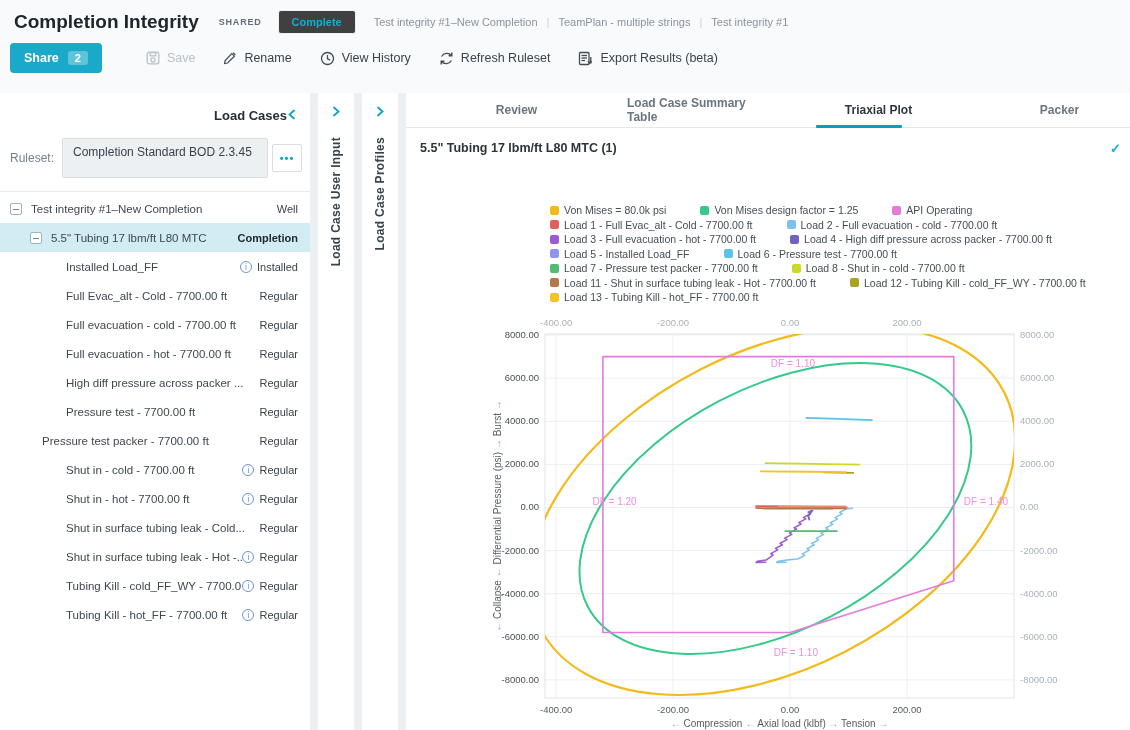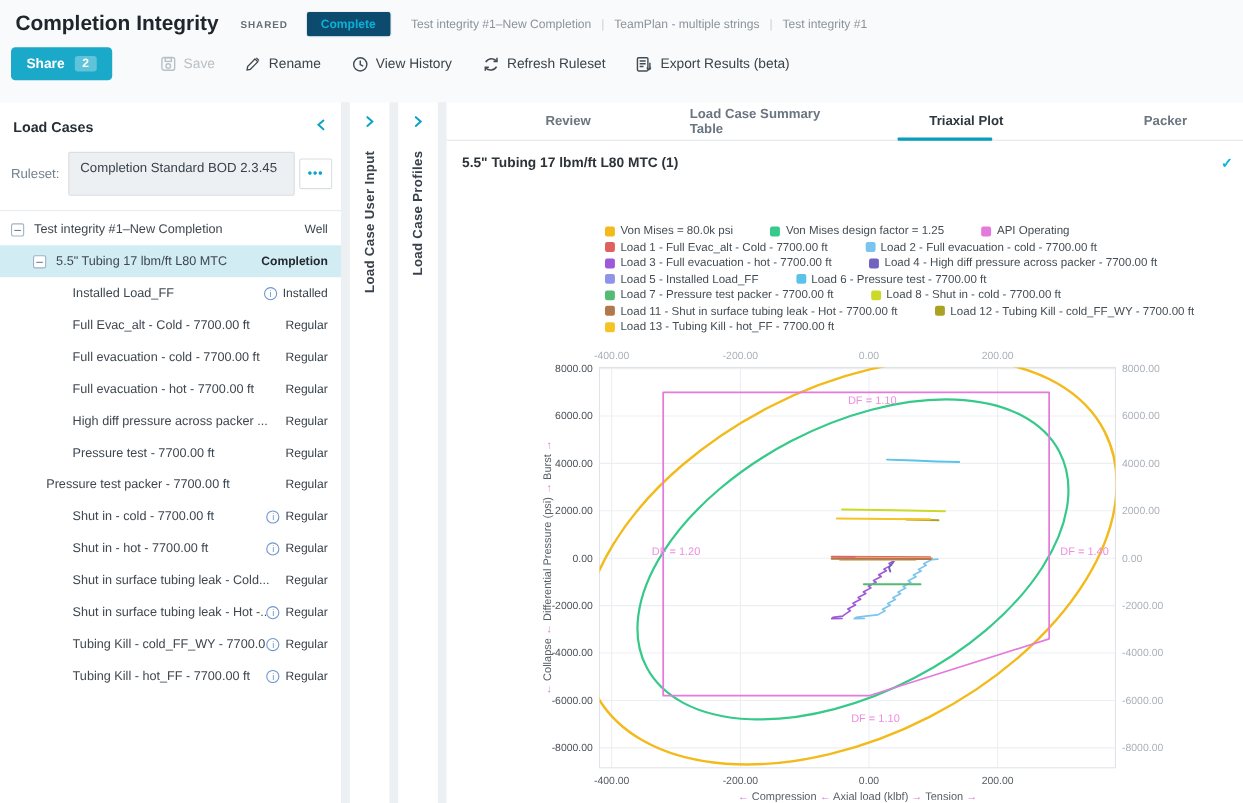--- a/index.html
+++ b/index.html
@@ -4,33 +4,33 @@
 <style>
   * { margin:0; padding:0; box-sizing:border-box; }
   html,body { width:1130px; height:730px; overflow:hidden; }
   body { font-family:"Liberation Sans", sans-serif; background:#edf0f2; position:relative; color:#39424b; }
 
   
   .app-header { position:absolute; top:0; left:0; width:100%; height:93px; background:#f8fafb; }
   .header-top { display:flex; align-items:center; padding:10px 14px 0 14px; }
   .app-title { font-size:19px; font-weight:700; color:#20262c; }
   .shared-badge { margin-left:20px; font-size:9px; font-weight:700; color:#646e79; letter-spacing:.8px; }
-  .status-pill { margin-left:16px; background:#0c4a6e; color:#0db0d5; font-size:11px; font-weight:700; padding:5px 13px; border-radius:3px; border:1px solid #eef1f3; }
+  .status-pill { margin-left:16px; background:#404040; color:#0db0d5; font-size:11px; font-weight:700; padding:5px 13px; border-radius:3px; border:1px solid #eef1f3; }
   .breadcrumb { margin-left:18px; font-size:11px; color:#8b939c; display:flex; align-items:center; }
   .crumb-divider { color:#ccd2d7; margin:0 9px; }
   .toolbar { display:flex; align-items:center; padding:9px 10px 0 10px; gap:28px; }
   .tbtn { display:flex; align-items:center; gap:7px; font-size:12.5px; color:#3a434b; cursor:pointer; white-space:nowrap; }
   .tbtn.primary { background:#1aa9c8; color:#fff; font-weight:700; border-radius:4px; padding:8px 14px; margin-right:16px; gap:9px; }
   .tbtn.disabled { color:#b9c1c8; }
   .tbtn svg { display:block; }
   .badge { background:#5fc3d9; color:#fff; font-size:11px; font-weight:700; border-radius:3px; padding:1px 7px; }
 
   
   .sidebar { position:absolute; left:0; top:93px; width:310px; bottom:0; background:#fff; }
-  .sb-header { display:flex; justify-content:space-between; align-items:center; padding:13px 14px 9px 12px; }
+  .sb-header { display:flex; justify-content:flex-end; align-items:center; padding:13px 14px 9px 12px; }
   .sb-title { font-size:13px; font-weight:700; color:#262e35; }
   .ruleset-row { display:flex; align-items:center; padding:5px 8px 13px 10px; border-bottom:1px solid #e8ebee; }
   .ruleset-label { font-size:12px; color:#73808c; margin-right:8px; }
   .ruleset-select { flex:1; height:40px; background:#edf0f2; border:1px solid #d9dee2; border-radius:2px; font-size:12px; color:#39424b; line-height:26px; padding:0 10px; overflow:hidden; white-space:nowrap; }
   .ellipsis-btn { width:30px; height:28px; background:#fff; border:1px solid #d9dee2; border-radius:2px; margin-left:4px; color:#09a6c6; font-weight:700; font-size:11px; letter-spacing:1px; display:flex; align-items:center; justify-content:center; cursor:pointer; }
   .tree { padding-top:2px; }
   .tree-row { height:29px; display:flex; align-items:center; font-size:11.5px; color:#3e474f; padding-right:12px; cursor:pointer; }
   .tree-row.selected { background:#d2ecf4; }
   .tree-row .expand-box { width:12px; height:12px; border:1px solid #9db3c4; border-radius:2px; background:#fff; position:relative; flex:none; margin-right:9px; }
   .tree-row .expand-box::after { content:""; position:absolute; left:2px; right:2px; top:5px; height:1.4px; background:#6d8598; }

